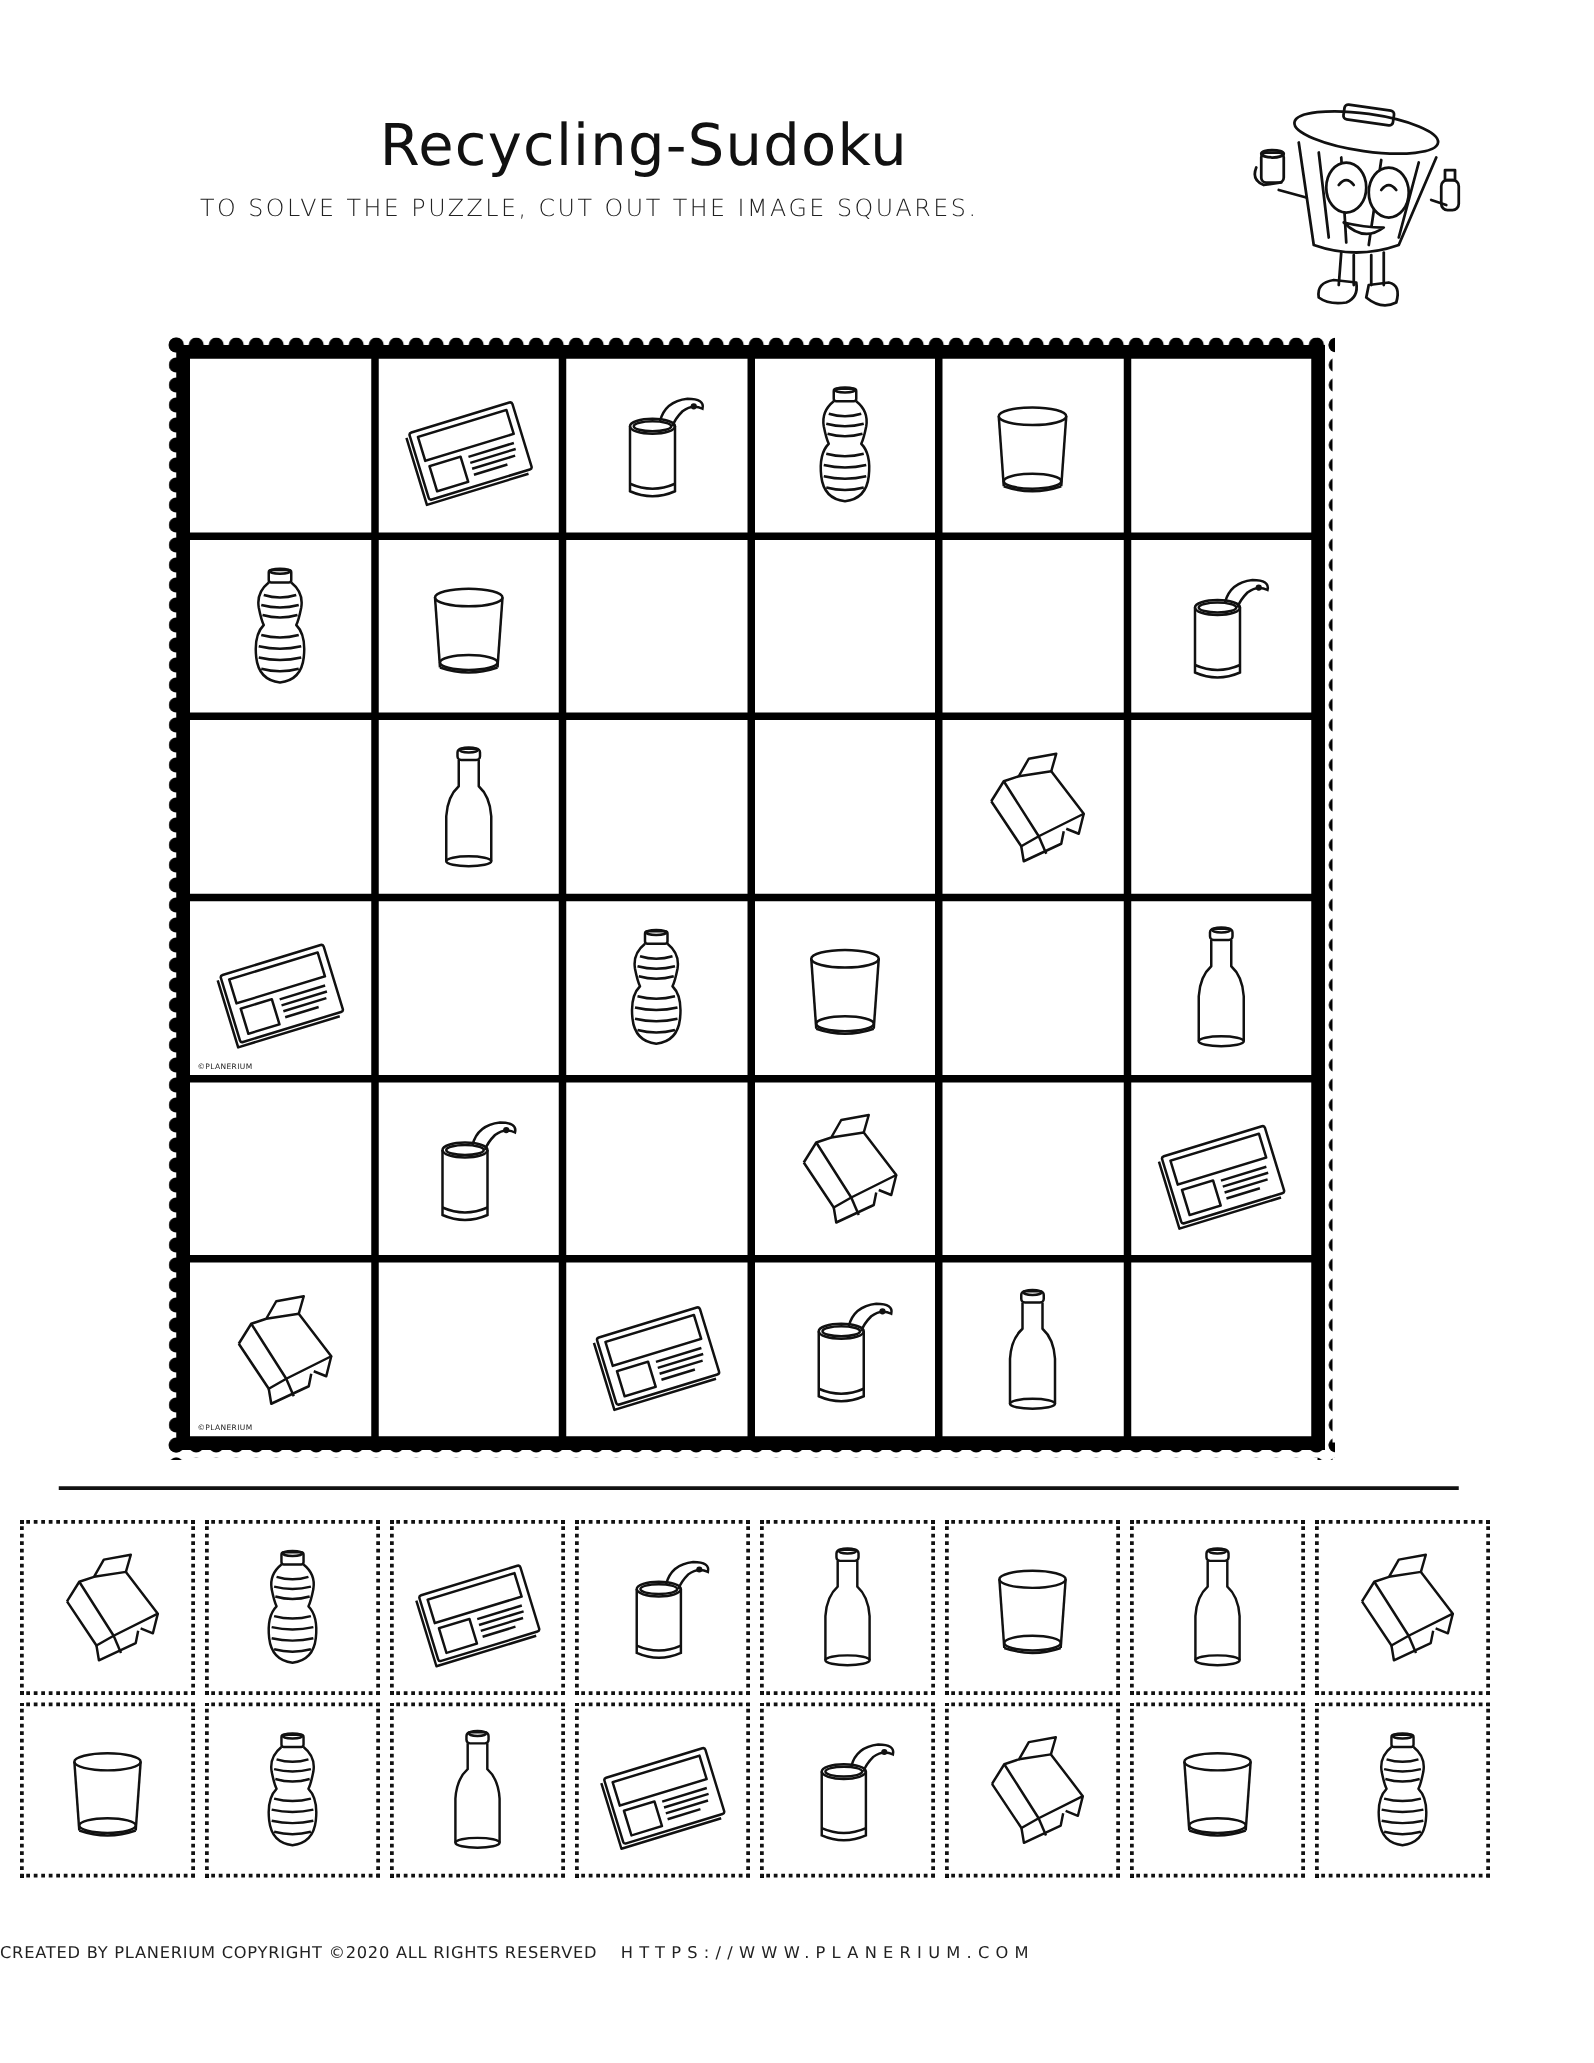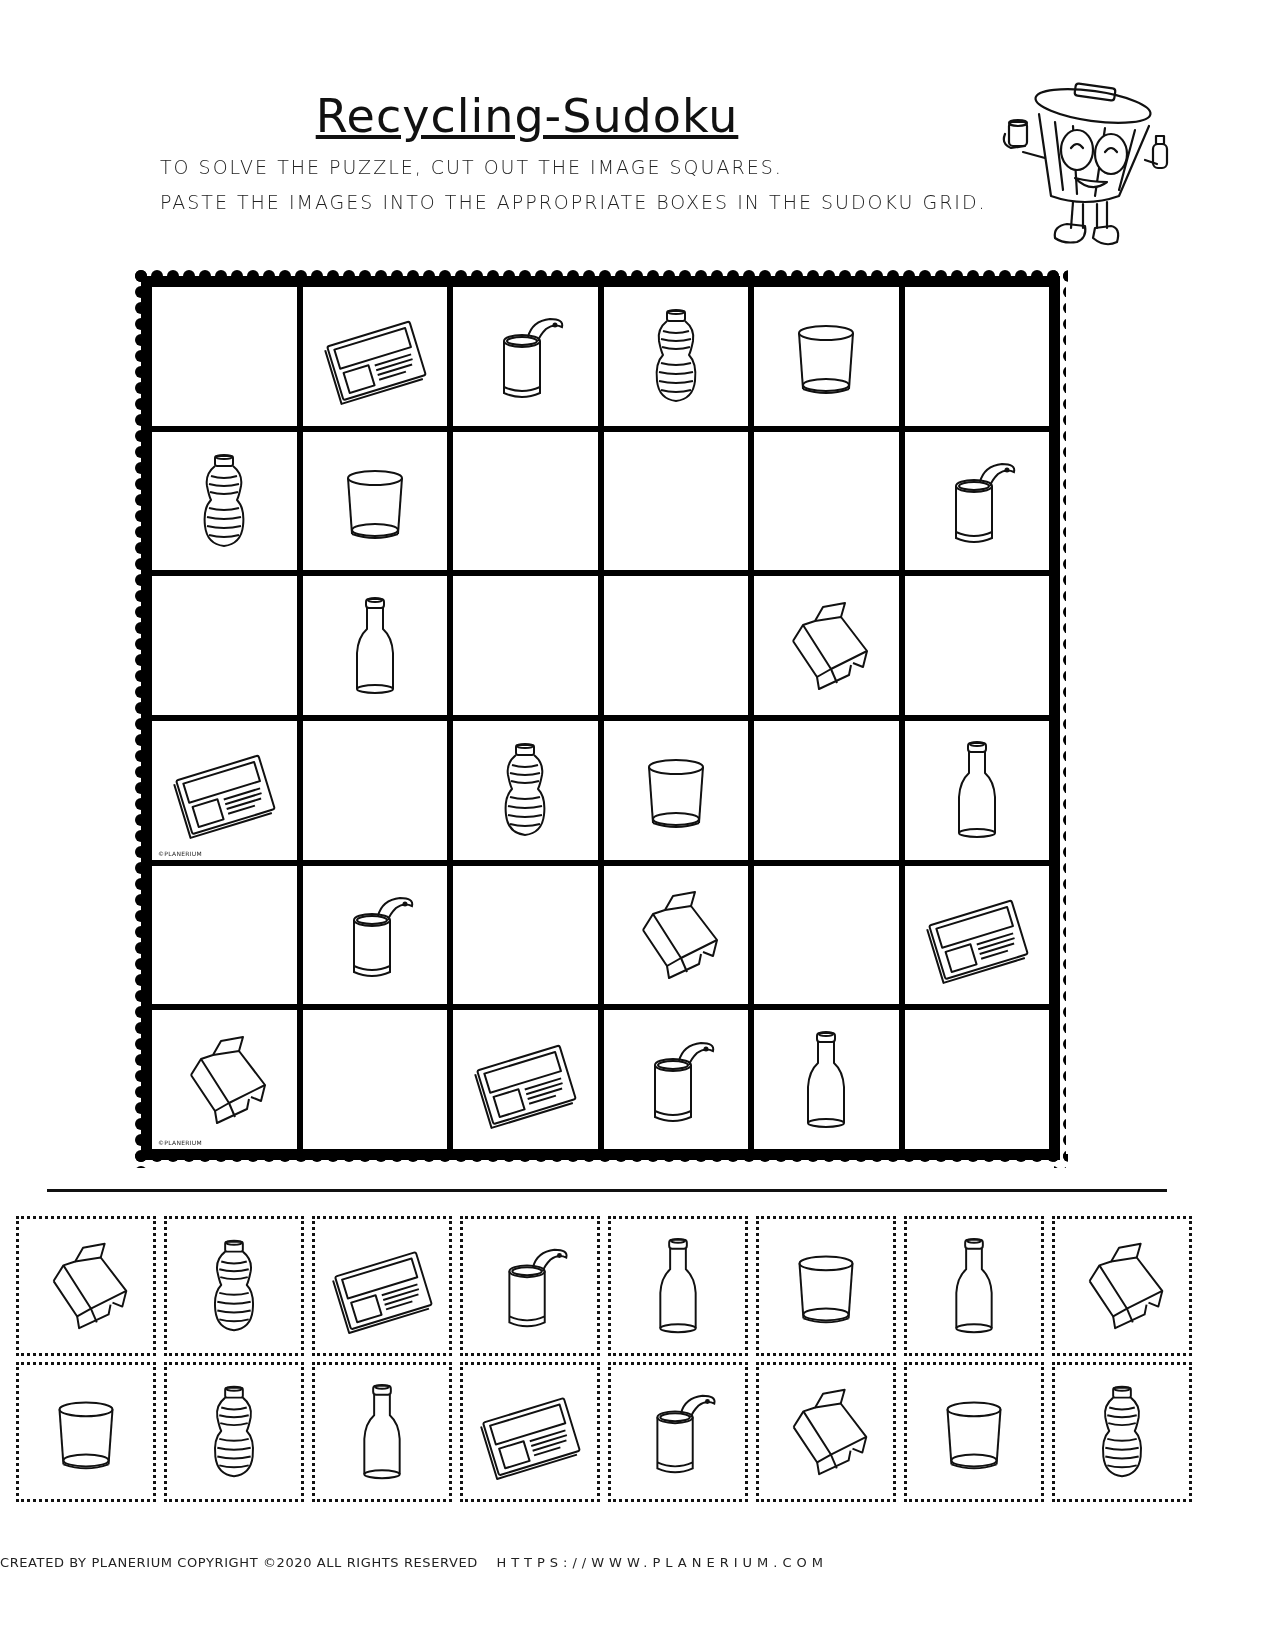--- a/index.html
+++ b/index.html
@@ -1,17 +1,17 @@
 <!DOCTYPE html>
 <html><head>
 <meta charset="utf-8">
 <style>
   html, body { margin: 0; padding: 0; background: #ffffff; }
   body { width: 1275px; height: 1650px; position: relative; overflow: hidden; color: #111; font-family: "DejaVu Sans", sans-serif; }
-  .title { position: absolute; left: 12px; width: 1030px; top: 58px; text-align: center; font-family: "DejaVu Sans", sans-serif; font-size: 46px; letter-spacing: 1px; font-weight: normal; text-decoration: underline; }
+  .title { position: absolute; left: 0; width: 1030px; top: 58px; text-align: center; font-family: "DejaVu Sans", sans-serif; font-size: 46px; letter-spacing: 1px; font-weight: normal; }
   .instructions { position: absolute; left: 160px; top: 150px; }
   .instructions div { font-family: "DejaVu Sans", sans-serif; font-size: 19px; letter-spacing: 2px; line-height: 35px; color: #222; font-weight: 300; }
   .mascot { position: absolute; left: 995px; top: 78px; width: 175px; height: 180px; }
   .frame { position: absolute; left: 133px; top: 268px; width: 935px; height: 900px; }
   .frame-edge { position: absolute; inset: 0; }
   .grid { position: absolute; left: 13px; top: 13px; width: 909px; height: 874px; background: #000; display: grid; grid-template-columns: repeat(6, 1fr); grid-template-rows: repeat(6, 1fr); gap: 6px; padding: 6px; box-sizing: border-box; }
   .cell { background: #fff; position: relative; display: flex; align-items: center; justify-content: center; }
   .cell svg { width: 110px; height: 110px; }
   .wm { position: absolute; left: 6px; bottom: 3px; font-size: 6px; letter-spacing: 0.3px; font-family: "DejaVu Sans", sans-serif; color: #222; }
   .divider { position: absolute; left: 47px; top: 1189px; width: 1120px; height: 3px; background: #111; }
@@ -90,21 +90,20 @@
         <path d="M60 78 L66 92"></path>
       </g>
     </symbol>
   </defs>
 </svg>
 
 <h1 class="title">Recycling-Sudoku</h1>
 
 <div class="instructions">
   <div>TO SOLVE THE PUZZLE, CUT OUT THE IMAGE SQUARES.</div>
-  <div>PASTE THE IMAGES INTO THE APPROPRIATE BOXES IN THE SUDOKU GRID.</div>
 </div>
 
 <div class="mascot">
   <svg viewBox="0 0 175 180" width="175" height="180">
     <g fill="none" stroke="#111" stroke-width="2.2" stroke-linejoin="round" stroke-linecap="round">
 
       <ellipse cx="98" cy="28" rx="58" ry="15" transform="rotate(8 98 28)"></ellipse>
       <rect x="80" y="8" width="40" height="12" rx="3" transform="rotate(8 100 14)"></rect>
 
       <path d="M44 36 L56 118 Q90 130 124 118 L154 48"></path>

